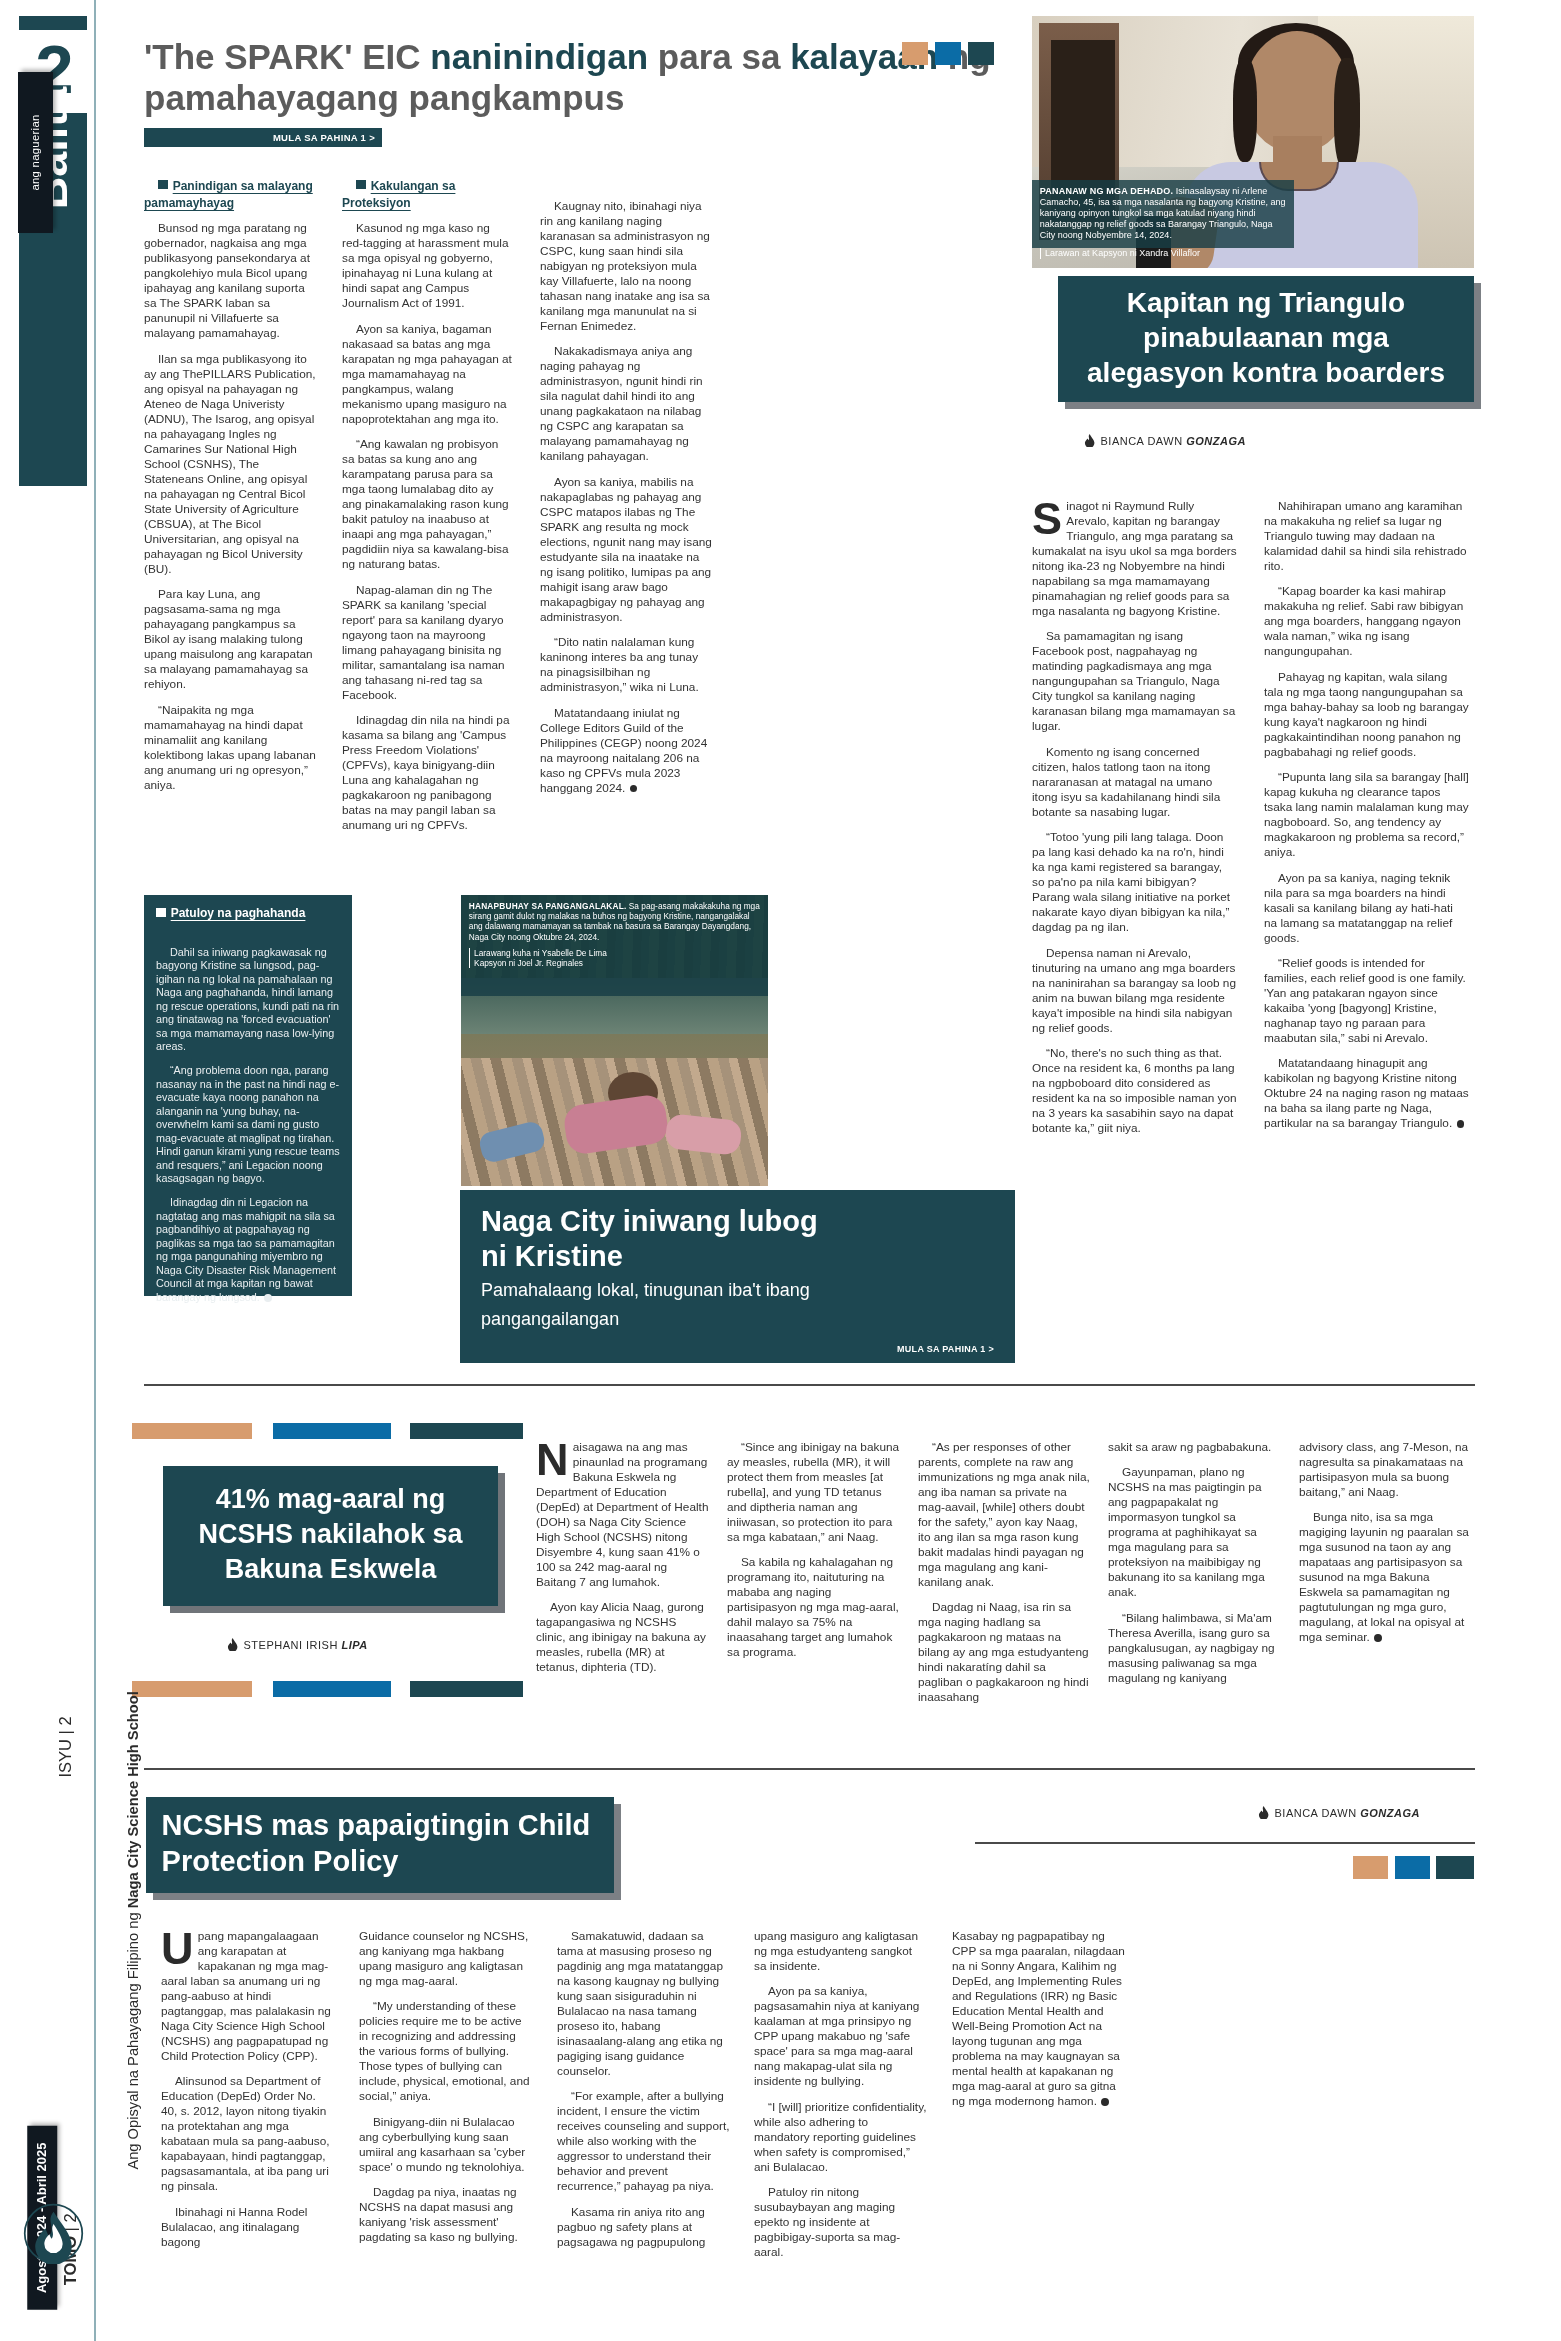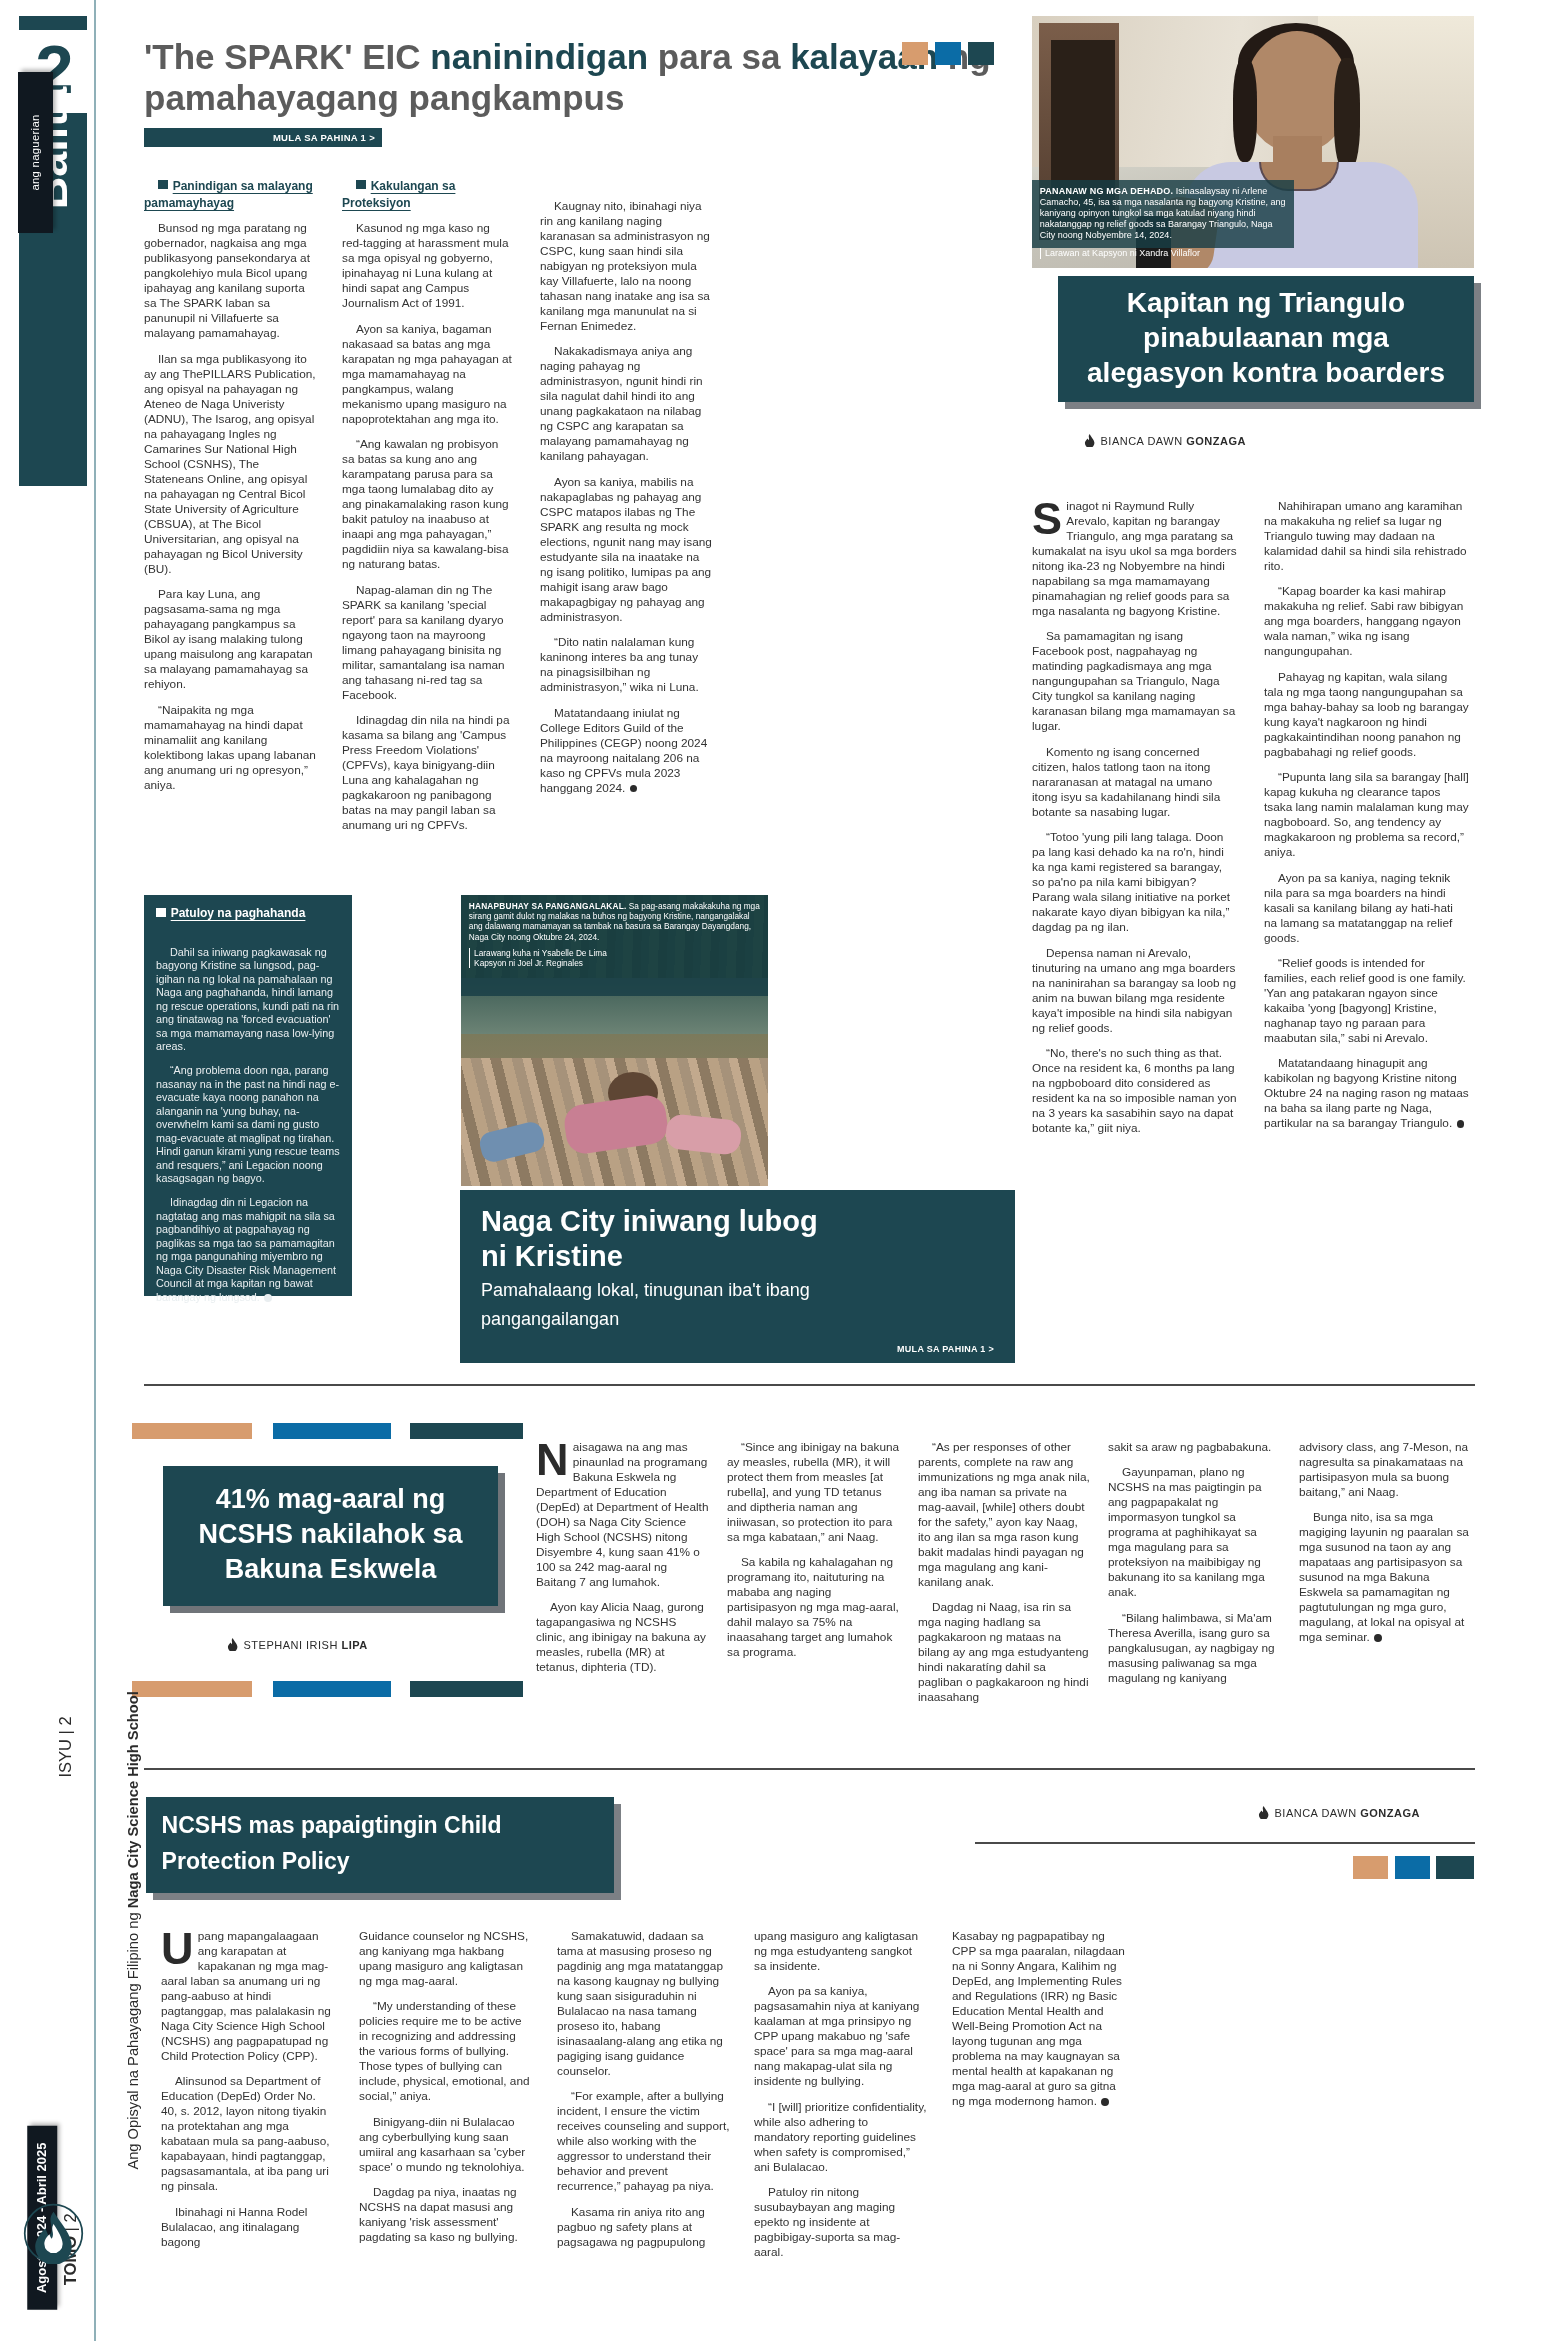--- a/index.html
+++ b/index.html
@@ -152,21 +152,21 @@
   
   .kap-hl {
     position:absolute; left:1058px; top:276px; width:416px;
     background:#1d4751; color:#fff; font-size:28px; line-height:35px;
     font-weight:700; text-align:center; padding:8.7px 14px 12px 14px;
     box-shadow: 7px 7px 0 rgba(16,24,32,.55);
   }
   .byline {
     position:absolute; font-size:11px; color:#2b2b2b; letter-spacing:0.5px;
   }
-  .byline b { font-weight:700; }
+  .byline b { font-weight:700;font-style:italic; }
   .byline .flame {
     display:inline-block; width:11.3px; height:13px; margin-right:5.2px; vertical-align:-1.7px;
   }
 
   
   .dropcap::first-letter {
     float:left; font-size:45px; line-height:36px; font-weight:700;
     padding:1.7px 4.3px 0 0; color:#2b2b2b;
   }
 
@@ -222,21 +222,21 @@
     background:#1d4751; color:#fff; font-size:27px; line-height:35px;
     font-weight:700; text-align:center; padding:15.6px 12px 19px 12px;
     box-shadow: 7px 7px 0 rgba(16,24,32,.6);
   }
   .sw-row { position:absolute; }
   .sw-row .b { position:absolute; top:0; height:15.6px; }
 
   
   .cpp-hl {
     position:absolute; left:146px; top:1797px; width:468px;
-    background:#1d4751; color:#fff; font-size:23px; line-height:36px;
+    background:#1d4751; color:#fff; font-size:29px; line-height:36px;
     font-weight:700; padding:10.4px 15.6px 14px 15.6px;
     box-shadow: 7px 7px 0 rgba(16,24,32,.55);
   }
 
   
   .flame svg { display:block; }
 </style>
 </head>
 <body>
 

